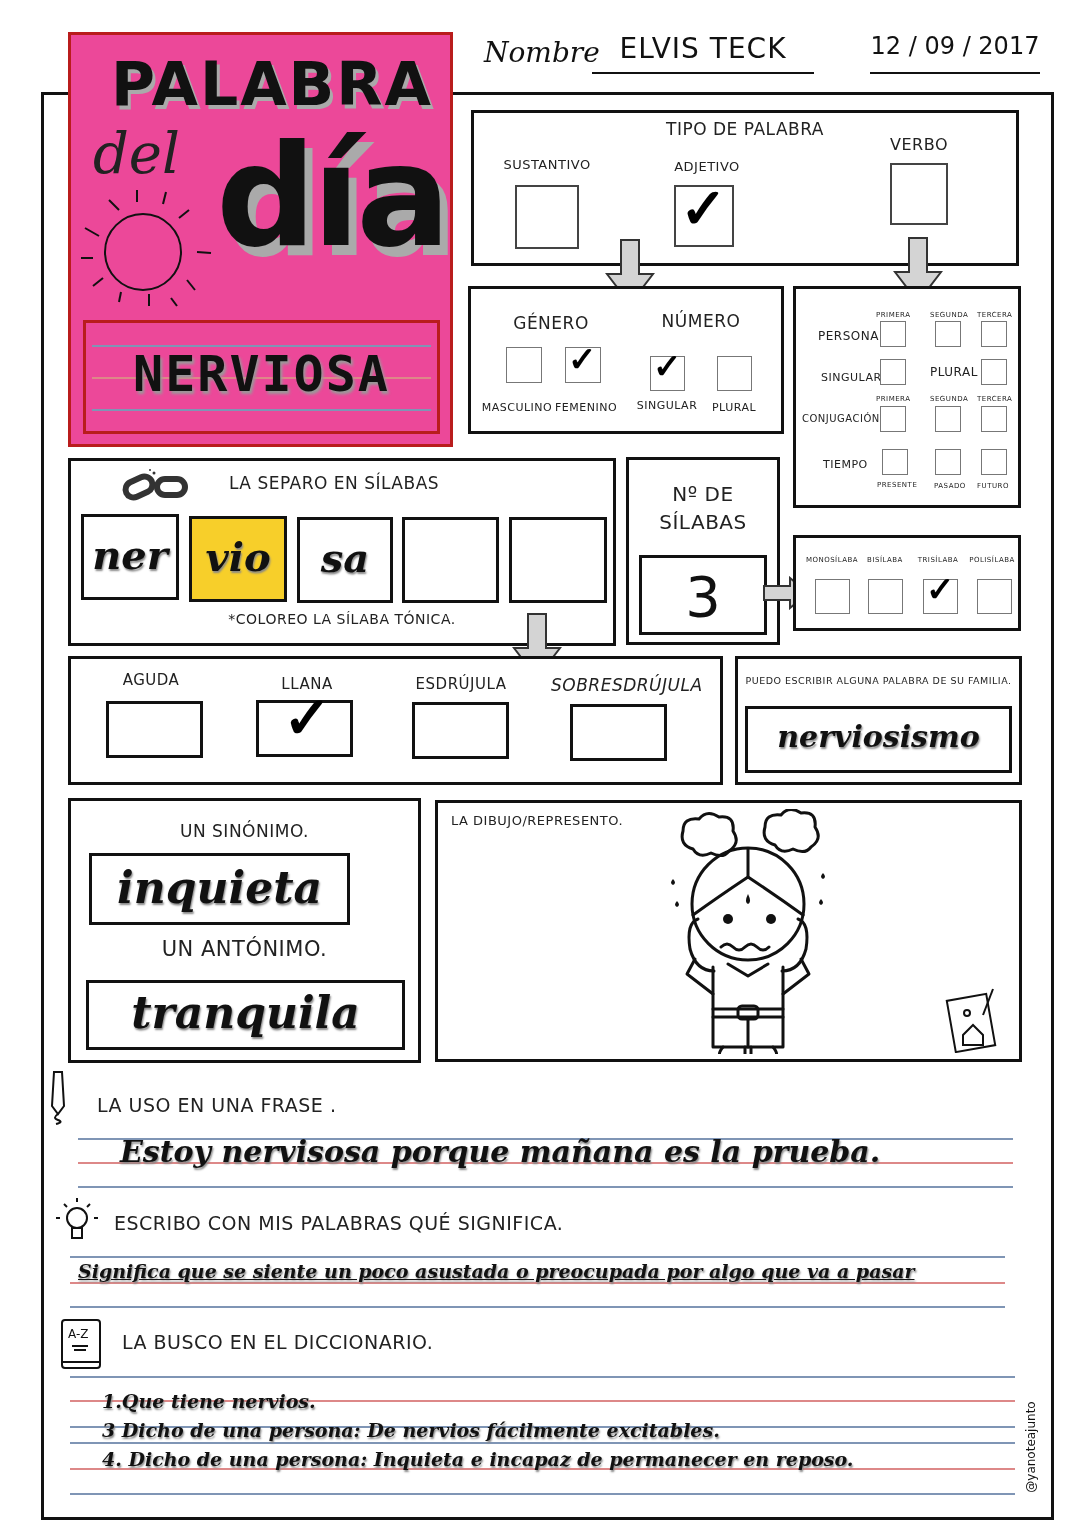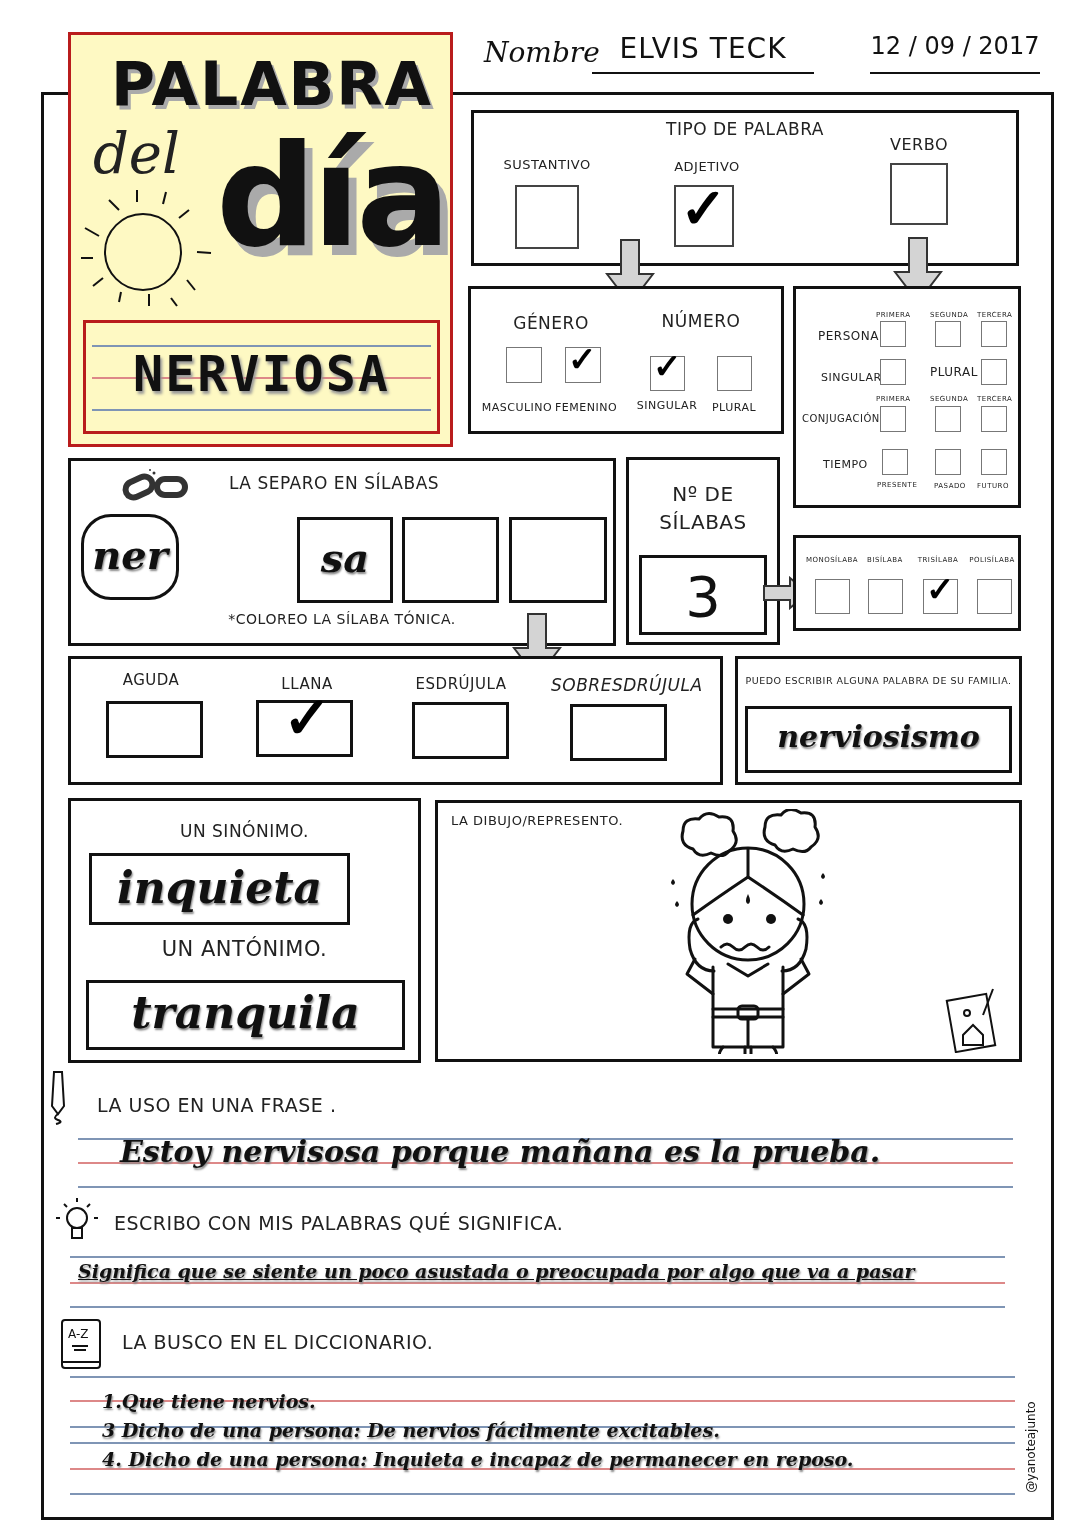--- a/index.html
+++ b/index.html
@@ -1,20 +1,20 @@
 <!DOCTYPE html>
 <html><head>
 <meta charset="utf-8">
 <style>
   * { box-sizing: border-box; margin: 0; padding: 0; }
   body { width: 1086px; height: 1536px; background: #fff; position: relative; overflow: hidden;
          font-family: "Liberation Sans", sans-serif; color: #111; }
   .abs { position: absolute; }
   .box { position: absolute; border: 3px solid #111; background: #fff; }
-  .thin { position: absolute; border: 7px solid #b91c1c; background: #fef9c3; }
+  .thin { position: absolute; border: 7px solid #b91c1c; background: #ec4899; }
   .hand { font-family: "DejaVu Sans", sans-serif; letter-spacing: 0.5px; text-transform: uppercase; color: #222; }
   .cursive { font-family: "DejaVu Serif", serif; font-style: italic; font-weight: bold; color: #111;
              text-shadow: 1px 2px 2px #888; }
   .sq { position: absolute; border: 2px solid #444; background: #fff; }
   .sqthin { position: absolute; border: 1.5px solid #777; background: #fff; }
   .check { position: absolute; font-size: 56px; line-height: 1; font-weight: bold; color: #000; }
   .lbl { position: absolute; text-align: center; white-space: nowrap; }
   .line-blue { position: absolute; height: 1.5px; background: #7f95b5; }
   .line-red { position: absolute; height: 1.5px; background: #d88; }
   .arrow { position: absolute; }
@@ -129,22 +129,25 @@
 </div>
 
 <div class="box" style="left:68px;top:458px;width:548px;height:188px;">
   <svg class="abs" style="left:50px;top:6px;" width="70" height="36" viewBox="0 0 70 36">
     <rect x="4" y="12" width="28" height="16" rx="8" fill="none" stroke="#333" stroke-width="6" transform="rotate(-25 18 20)"></rect>
     <rect x="36" y="12" width="28" height="16" rx="8" fill="none" stroke="#333" stroke-width="6"></rect>
     <circle cx="33" cy="6" r="1.5" fill="#333"></circle>
       <circle cx="29" cy="3" r="1" fill="#333"></circle>
   </svg>
   <div class="abs hand" style="left:158px;top:12px;font-size:17px;">LA SEPARO EN SÍLABAS</div>
-  <div class="box" style="left:10px;top:53px;width:98px;height:86px;border-radius:30px;">
+  <div class="box" style="left:10px;top:53px;width:98px;height:86px;">
     <div class="lbl cursive" style="left:0;right:0;top:14px;font-size:40px;">ner</div>
+  </div>
+  <div class="box" style="left:118px;top:55px;width:98px;height:86px;background:#f7cf2a;">
+    <div class="lbl cursive" style="left:0;right:0;top:14px;font-size:40px;">vio</div>
   </div>
   <div class="box" style="left:226px;top:56px;width:96px;height:86px;">
     <div class="lbl cursive" style="left:0;right:0;top:14px;font-size:40px;">sa</div>
   </div>
   <div class="box" style="left:331px;top:56px;width:97px;height:86px;"></div>
   <div class="box" style="left:438px;top:56px;width:98px;height:86px;"></div>
   <div class="lbl hand" style="left:0;right:0;top:150px;font-size:14px;">*COLOREO LA SÍLABA TÓNICA.</div>
 </div>
 
 <svg class="arrow" style="left:512px;top:612px;" width="50" height="70" viewBox="0 0 50 70">

